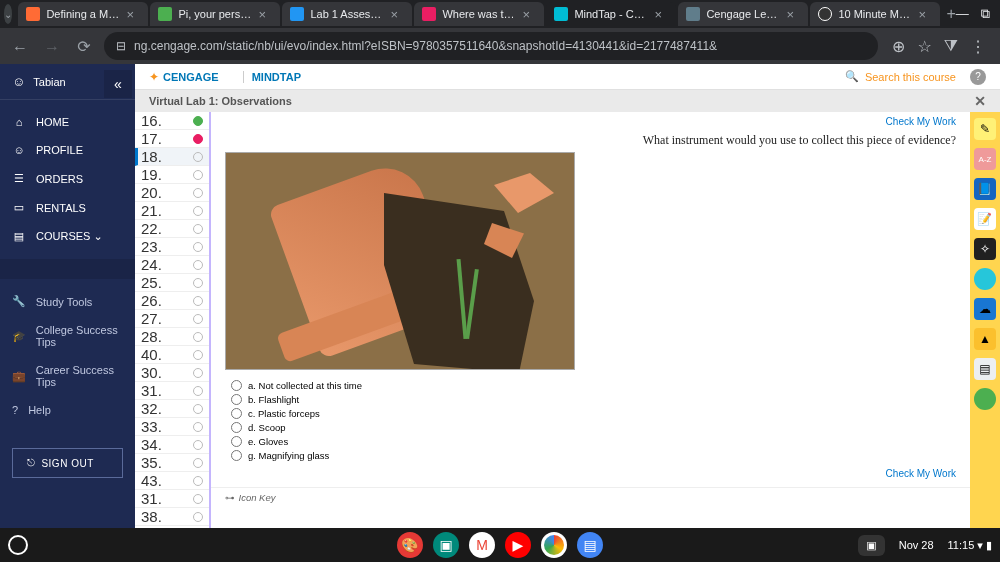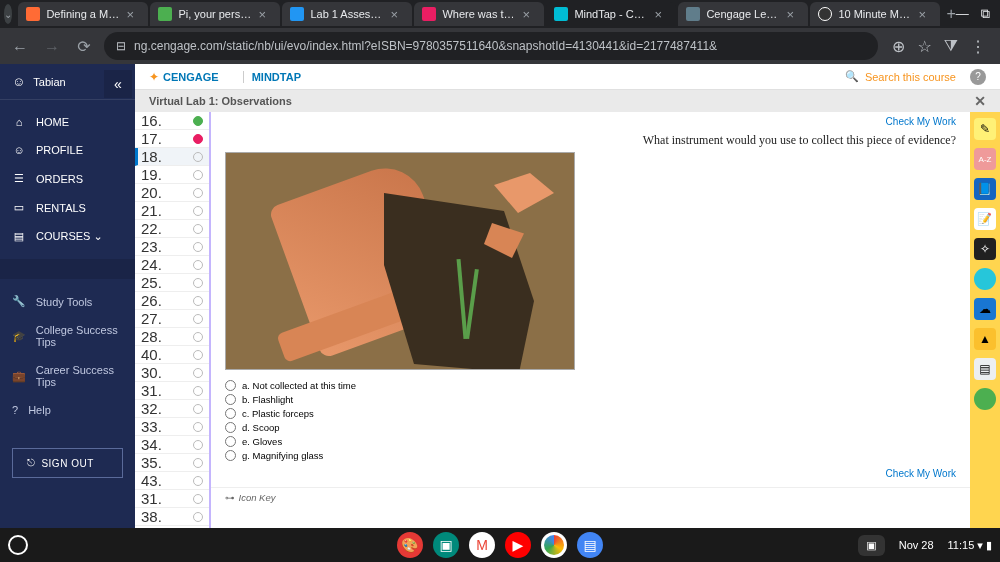--- a/index.html
+++ b/index.html
@@ -64,21 +64,21 @@
     .question-text { font-size: 12px; padding: 2px 14px 4px; color: #222; font-family: Georgia, serif; text-align: right; }
     .evidence-img { margin: 0 14px 6px; width: 350px; height: 218px; background: #8b6f47; border: 1px solid #aaa; position: relative; overflow: hidden; }
     .pot { position: absolute; width: 160px; height: 150px; background: linear-gradient(135deg, #e8986a, #c9754a); left: 60px; top: 30px; transform: rotate(-110deg); border-radius: 10px 10px 40px 40px; }
     .pot-rim { position: absolute; width: 180px; height: 30px; background: #d88555; left: 50px; top: 150px; transform: rotate(-20deg); border-radius: 6px; }
     .dirt { position: absolute; width: 150px; height: 180px; background: #3a2e1f; right: 40px; top: 40px; clip-path: polygon(0 0, 80% 10%, 100% 60%, 90% 100%, 20% 95%, 0 40%); }
     .grass { position: absolute; width: 4px; height: 80px; background: #5a9e4a; right: 110px; bottom: 30px; transform: rotate(-5deg); }
     .grass2 { position: absolute; width: 4px; height: 70px; background: #5a9e4a; right: 100px; bottom: 30px; transform: rotate(8deg); }
     .shard { position: absolute; width: 60px; height: 40px; background: #e8986a; right: 20px; top: 20px; clip-path: polygon(0 30%, 60% 0, 100% 50%, 40% 100%); }
     .shard2 { position: absolute; width: 40px; height: 35px; background: #d88555; right: 50px; top: 70px; clip-path: polygon(20% 0, 100% 30%, 70% 100%, 0 60%); }
     
-    .options { padding: 2px 14px; font-size: 9.5px; }
+    .options { padding: 2px 20px; font-size: 9.5px; }
     .option { display: flex; align-items: center; gap: 6px; padding: 1.5px 0; }
     .option input { width: 11px; height: 11px; }
     
     .icon-key { padding: 4px 14px; font-size: 9.5px; color: #666; display: flex; align-items: center; gap: 4px; border-top: 1px solid #eee; margin-top: 4px; }
     
     
     .right-rail { width: 30px; background: linear-gradient(#ffd54f, #ffd54f); display: flex; flex-direction: column; align-items: center; padding-top: 6px; gap: 8px; }
     .rail-icon { width: 22px; height: 22px; border-radius: 4px; display: flex; align-items: center; justify-content: center; font-size: 12px; }
     
     

